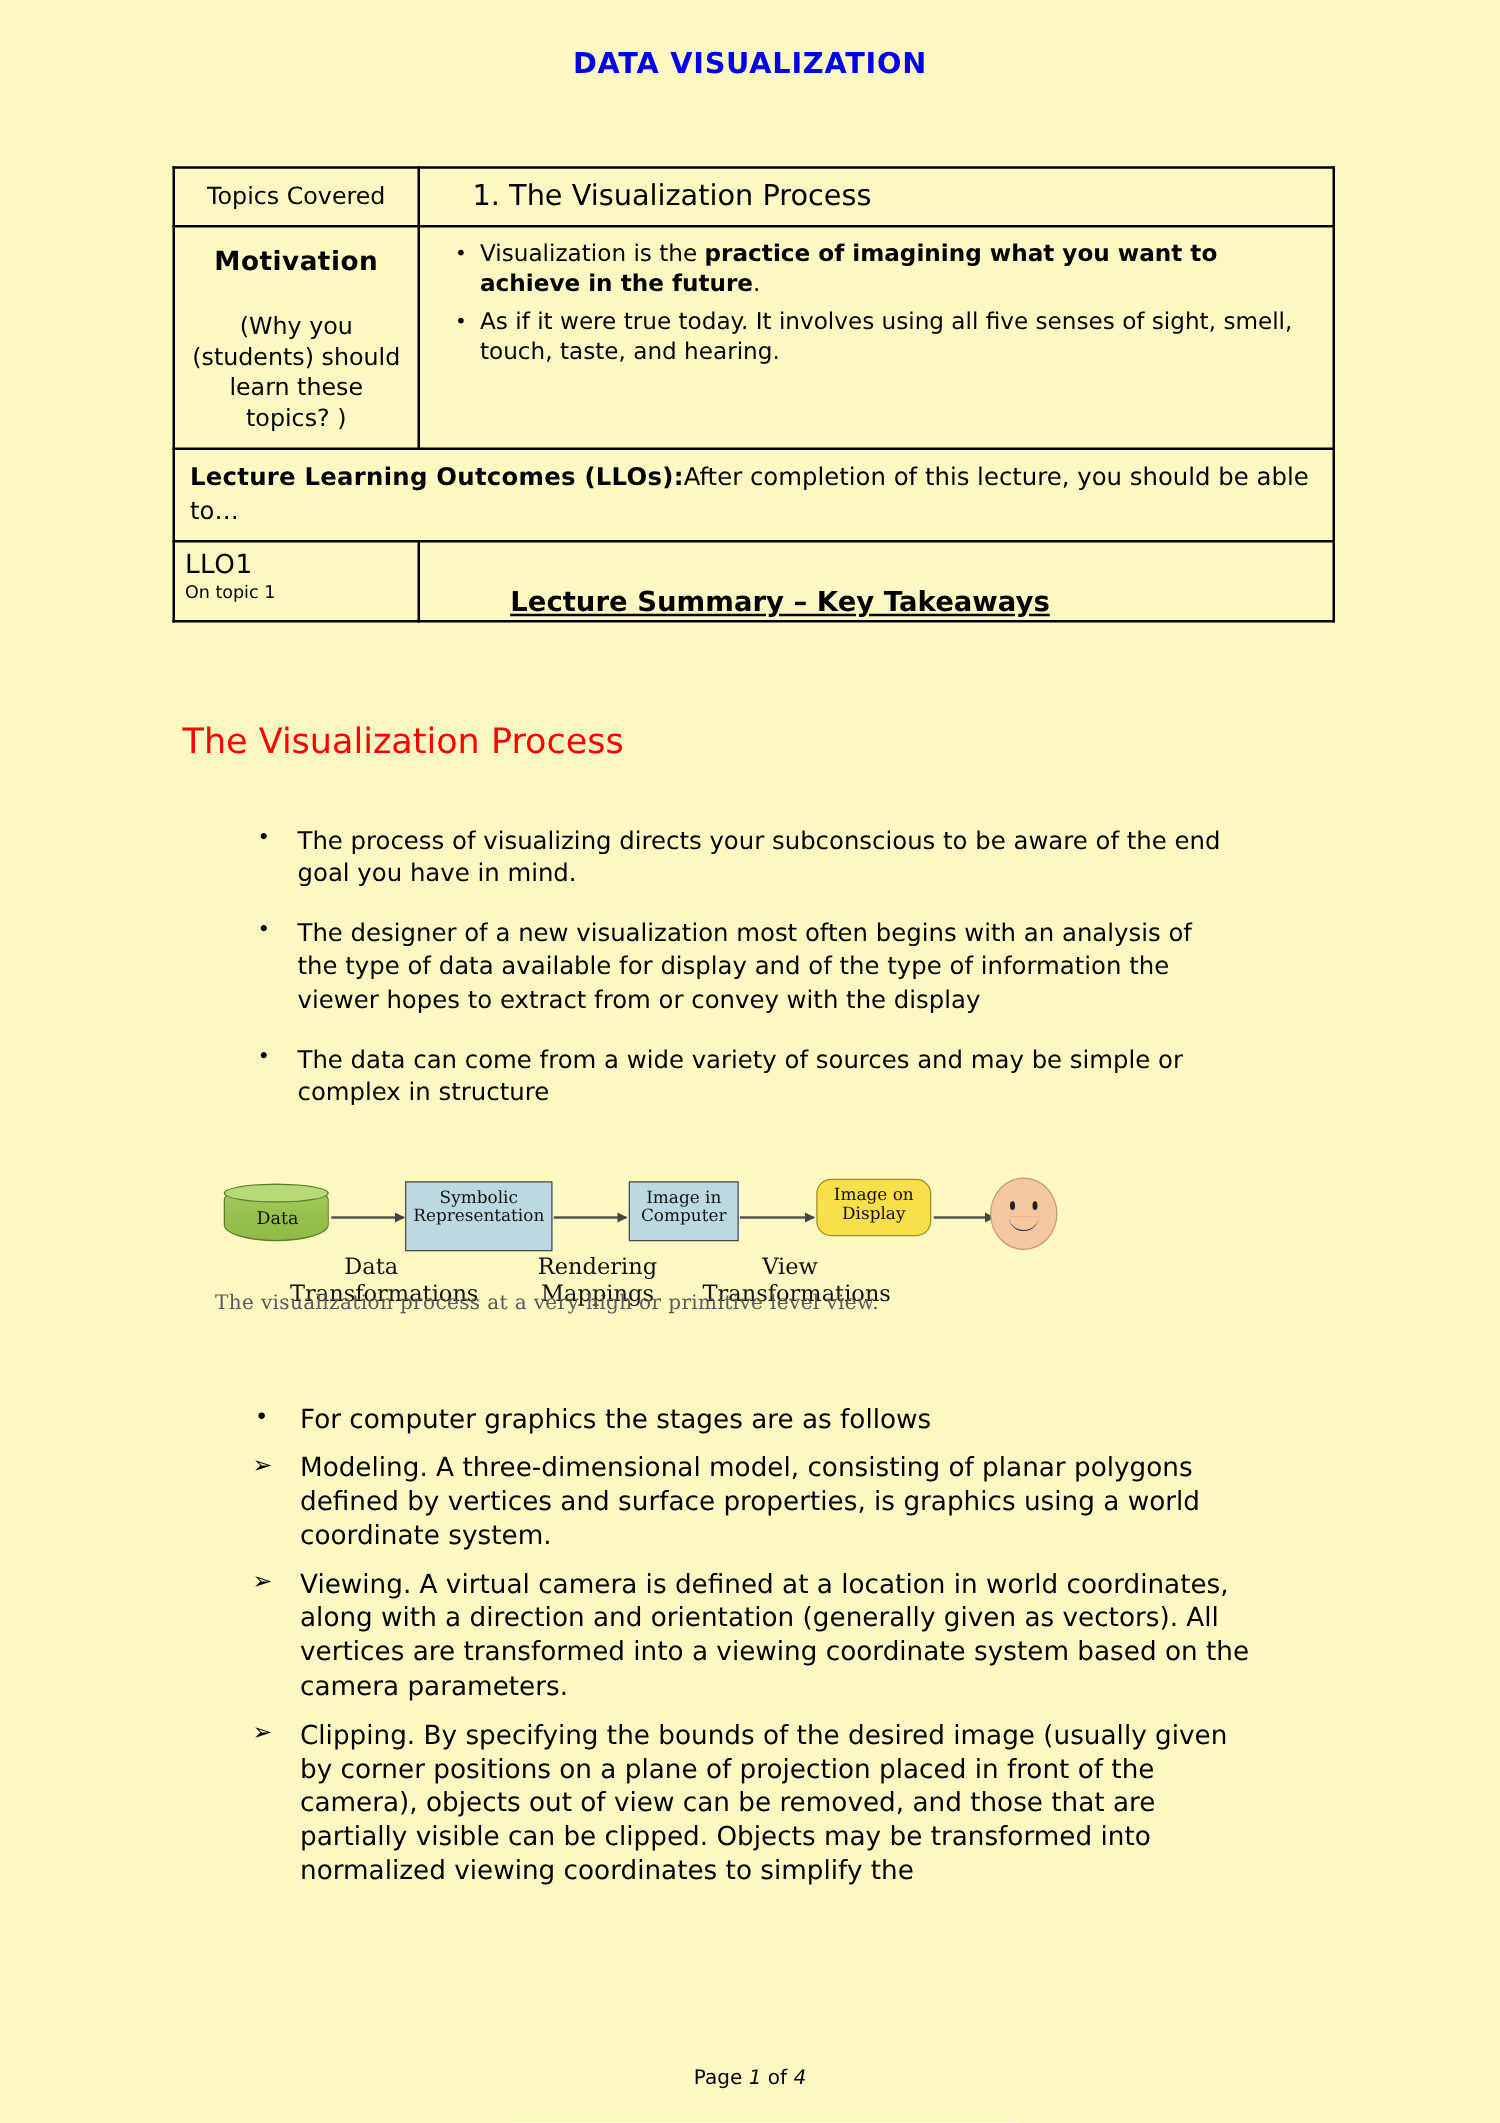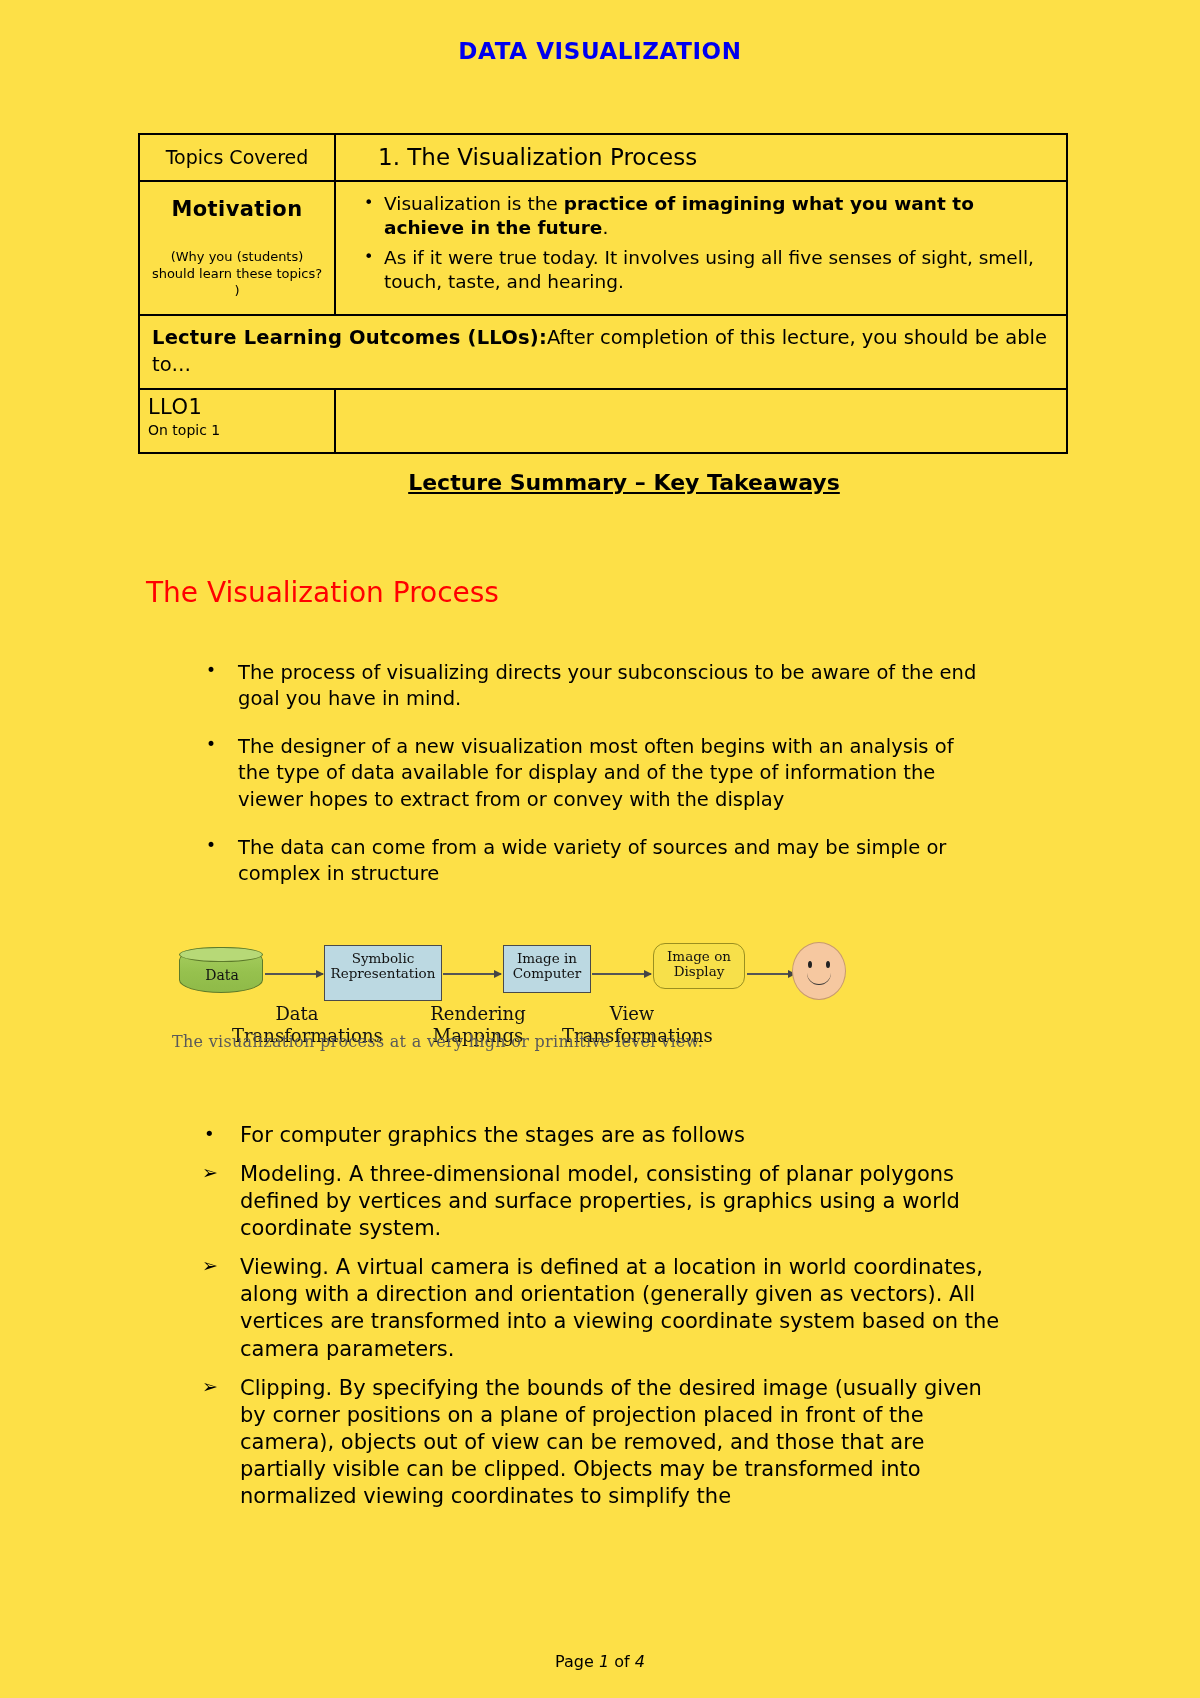--- a/index.html
+++ b/index.html
@@ -8,21 +8,21 @@
     background: #ffffff;
   }
   body {
     font-family: "DejaVu Sans", sans-serif;
     color: #000000;
   }
   .page {
     position: relative;
     width: 1200px;
     height: 1698px;
-    background: #fde047;
+    background: #fef9c3;
     overflow: hidden;
     box-sizing: border-box;
   }
 
   
   .doc-title {
     position: absolute;
     top: 38px;
     left: 0;
     width: 1200px;
@@ -68,21 +68,21 @@
   }
   .cell-motivation .mot-head {
     font-weight: bold;
     font-size: 21px;
     display: block;
     margin-bottom: 12px;
     letter-spacing: 0.4px;
   }
   .cell-motivation .mot-sub {
     display: block;
-    font-size: 13px;
+    font-size: 19px;
     line-height: 1.3;
     margin-top: 26px;
   }
   .cell-mot-body {
     padding: 10px 14px 14px 6px !important;
     font-size: 18.5px;
     line-height: 1.32;
   }
   .bul-list {
     margin: 0;

